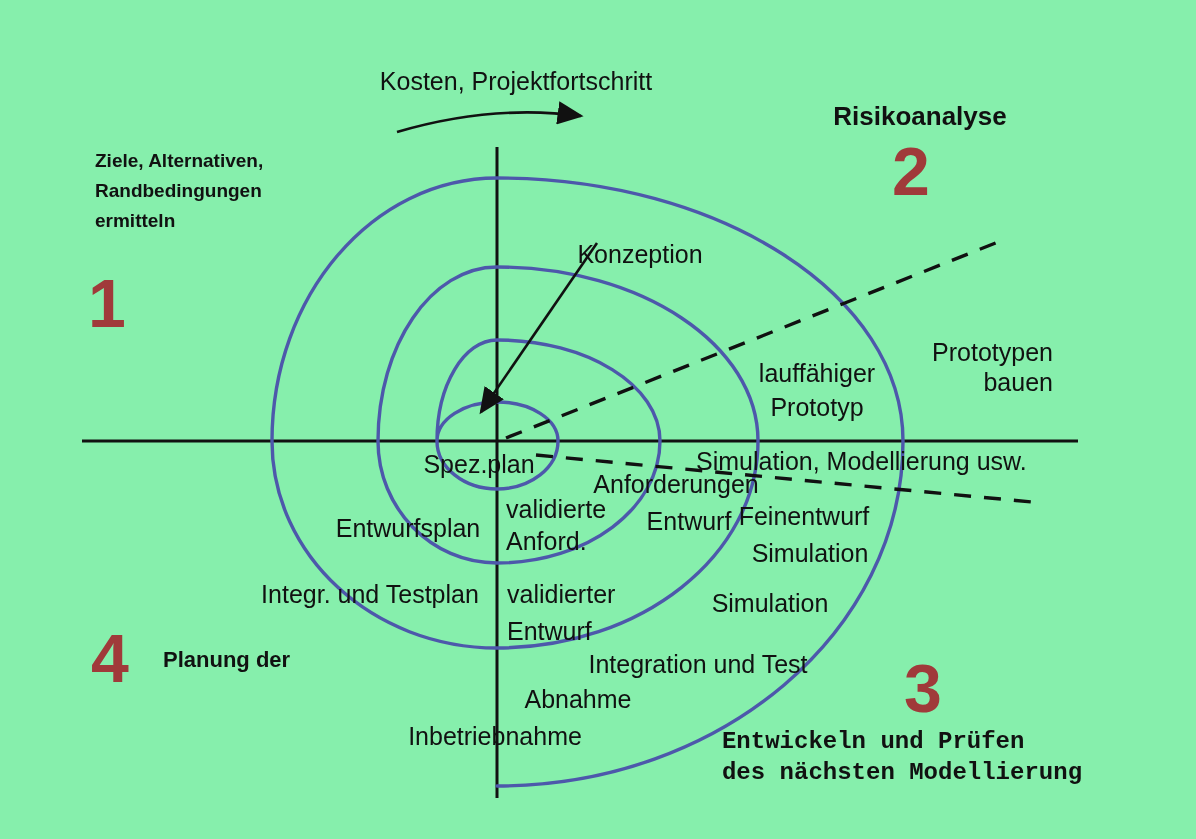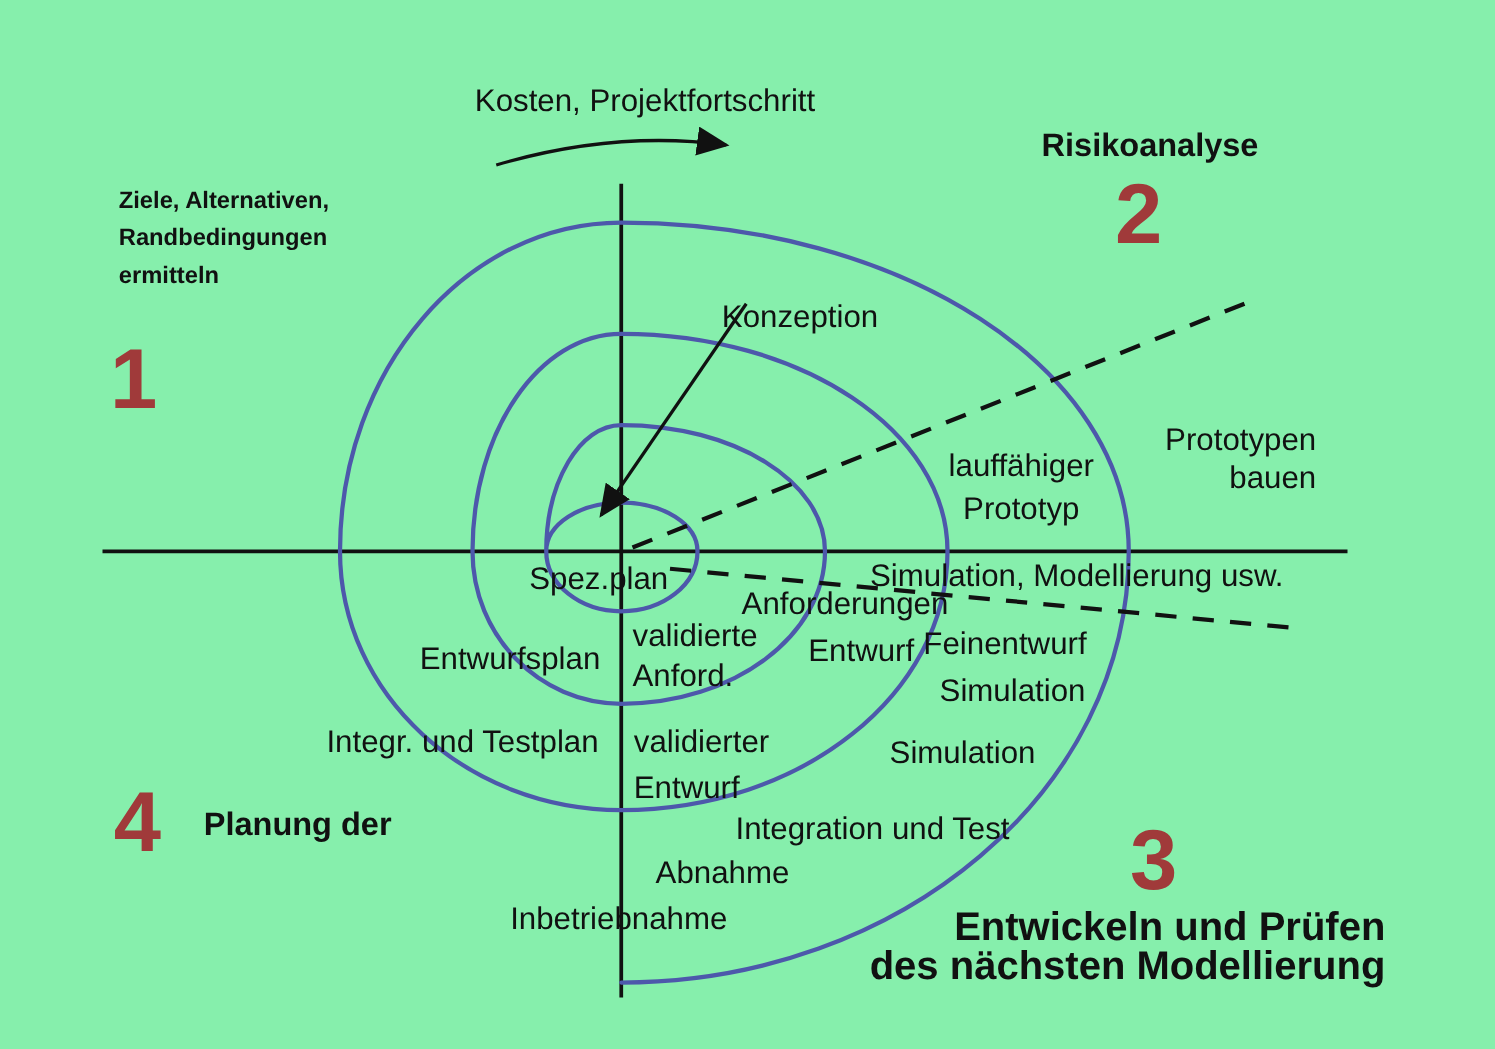--- a/index.html
+++ b/index.html
@@ -15,23 +15,23 @@
     position:absolute;
     font-size:25px;
     color:#111111;
     white-space:nowrap;
     transform:translate(-50%,-50%);
     line-height:1;
   }
   .lbl.la{transform:translate(0,-50%);}
   .blk{position:absolute;color:#111111;white-space:nowrap;}
   .q1blk{left:95px;top:146px;font-size:19px;font-weight:bold;line-height:30px;}
-  .q4blk{left:163px;top:645px;font-size:26px;font-weight:bold;line-height:29px;}
-  .q3blk{left:902px;top:726px;font-size:32px;font-weight:bold;line-height:31px;
-         transform:translateX(-50%);text-align:right;}
+  .q4blk{left:163px;top:645px;font-size:22px;font-weight:bold;line-height:29px;}
+  .q3blk{left:902px;top:726px;font-size:24px;font-weight:bold;line-height:31px;
+         transform:translateX(-50%);text-align:left;font-family:Liberation Mono, monospace;}
   .protolauf{left:817px;top:356px;font-size:25px;line-height:34px;
          transform:translateX(-50%);text-align:center;}
   .protobau{left:1053px;top:337px;font-size:25px;line-height:30px;
          transform:translateX(-100%);text-align:right;}
   .num{
     position:absolute;
     transform:translate(-50%,-50%);
     font-size:68px;
     font-weight:bold;
     color:#a03a3a;

